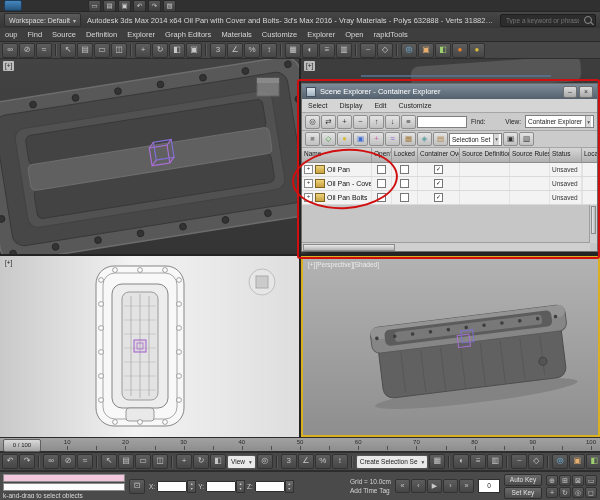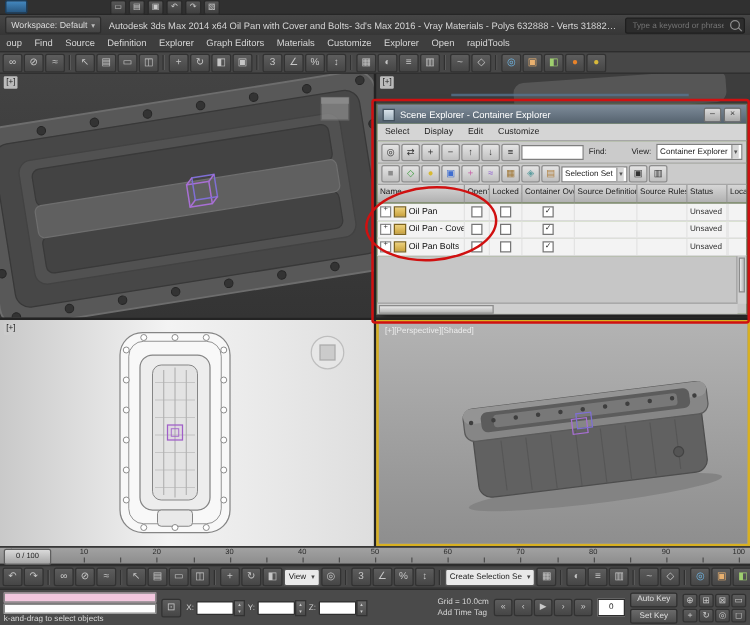--- a/index.html
+++ b/index.html
@@ -41,21 +41,21 @@
   .viewports{flex:1;position:relative;background:#232323;display:grid;grid-template-columns:299px 299px;grid-template-rows:195px 181px;gap:2px;}
   .vp{position:relative;overflow:hidden;background:#3c3c3c;}
   .vp svg{position:absolute;inset:0;width:100%;height:100%;display:block;}
   .vplabel{position:absolute;top:2px;left:3px;z-index:6;background:rgba(205,205,205,.88);color:#222;
            font-size:6.5px;line-height:8px;padding:1px 2px;border-radius:1px;white-space:nowrap;}
   .vp-br{box-sizing:border-box;border:2px solid var(--vp-yellow,#d8b021);background:#9c9c9c;}
   .vp-br .vplabel{background:transparent;color:#ececec;}
   .vp-bl{background:#dcdcdc;}
 
   
-  .explorer{position:absolute;top:24px;left:0;right:2px;bottom:2px;background:#4d7c0f;border:1px solid #6d6d6d;
+  .explorer{position:absolute;top:24px;left:0;right:2px;bottom:2px;background:#a3a3a3;border:1px solid #6d6d6d;
             display:flex;flex-direction:column;z-index:10;box-shadow:3px 4px 8px rgba(0,0,0,.55);}
   .ex-title{height:15px;flex:none;background:linear-gradient(#7e8c9a,#54616d);color:#fff;display:flex;align-items:center;padding:0 4px;gap:4px;font-size:7.5px;white-space:nowrap;}
   .ex-appicon{width:8px;height:8px;background:linear-gradient(#d8e2ea,#9fb0bd);border:1px solid #42505c;flex:none;}
   .ex-title .sp{flex:1;}
   .ex-btn{width:12px;height:10px;flex:none;background:linear-gradient(#dcdcdc,#a8a8a8);border:1px solid #6f6f6f;border-radius:2px;
           font-size:7px;line-height:9px;text-align:center;color:#333;}
   .ex-menus{height:13px;flex:none;background:#d5d5d5;display:flex;align-items:center;border-bottom:1px solid #a6a6a6;}
   .ex-menu{padding:0 6px;font-size:7px;color:#1e1e1e;}
   .ex-tb{height:17px;flex:none;background:#cbcbcb;display:flex;align-items:center;gap:1px;padding:0 3px;border-bottom:1px solid #a6a6a6;overflow:hidden;}
   .ex-tb2{height:16px;}

